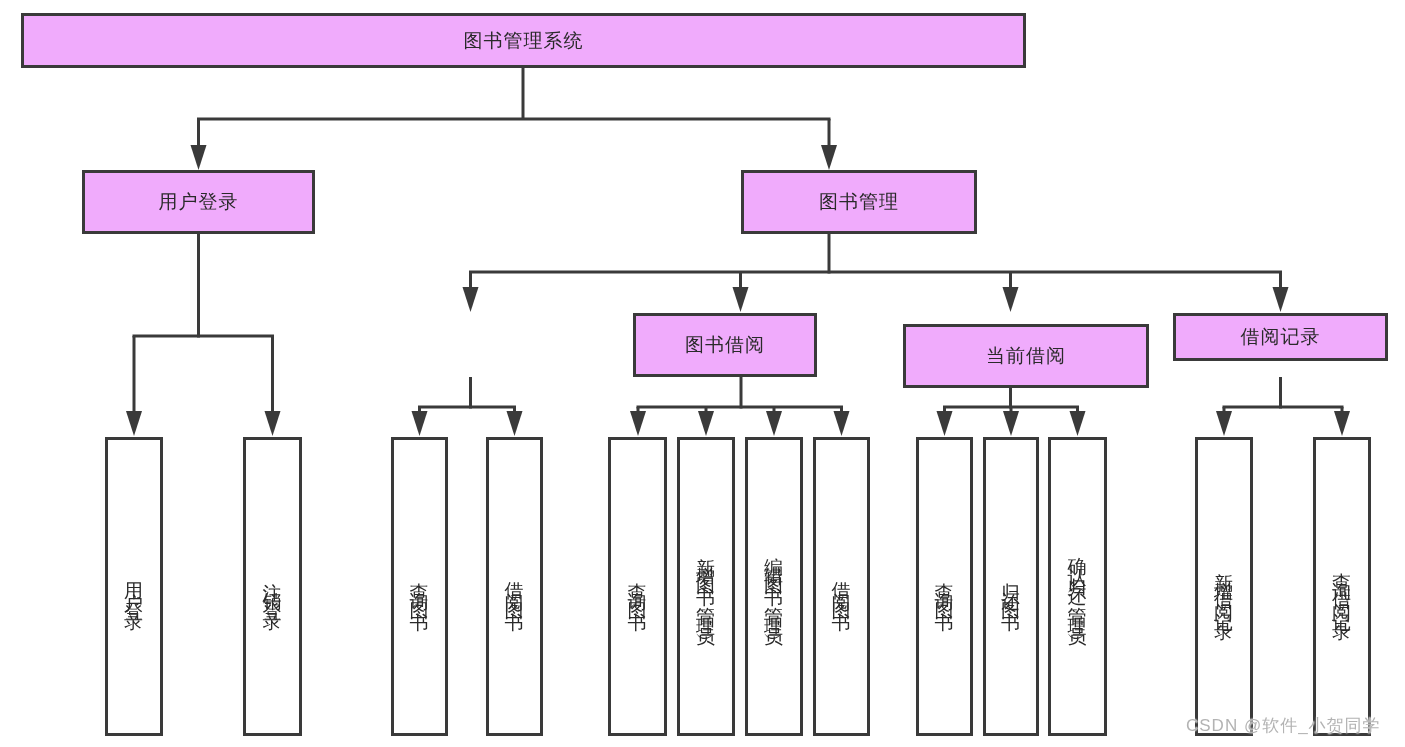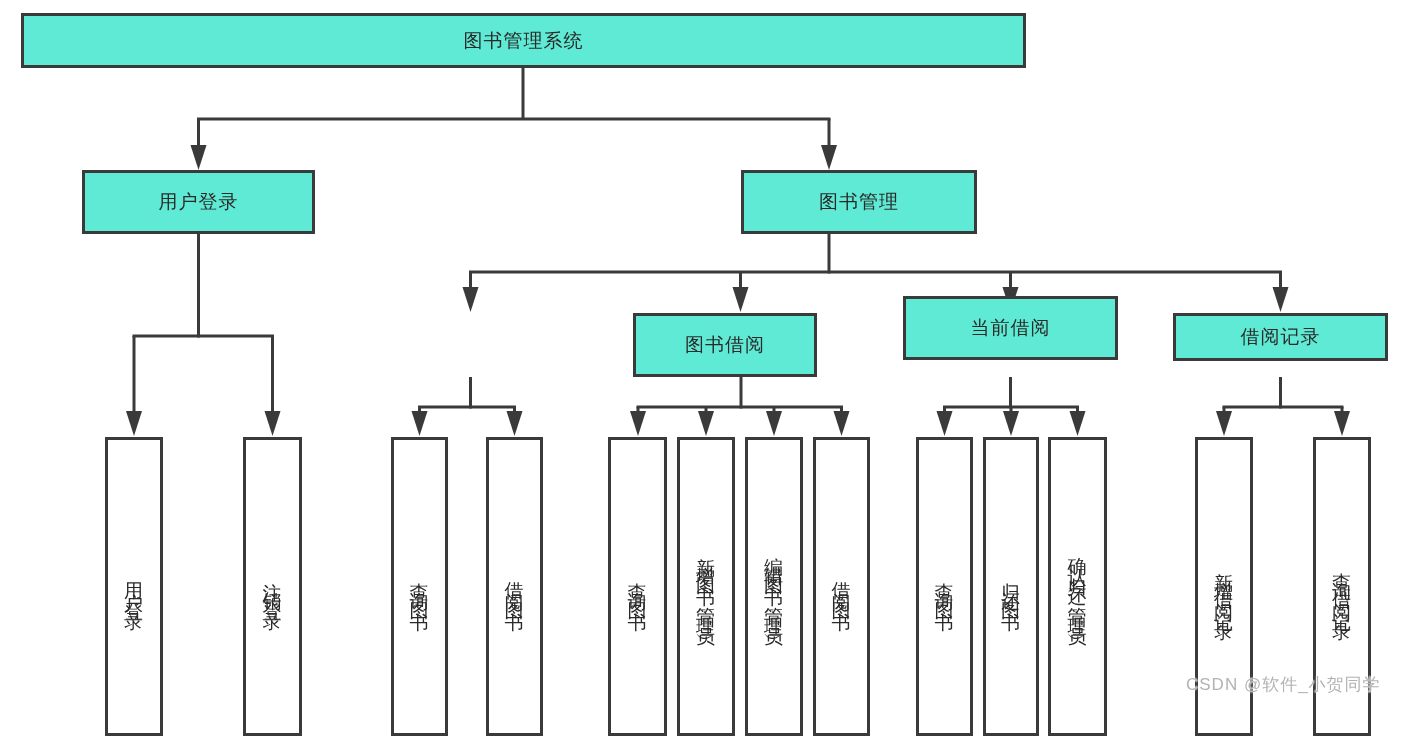--- a/index.html
+++ b/index.html
@@ -13,21 +13,21 @@
   }
   #connector-layer {
     position: absolute;
     left: 0; top: 0;
     width: 1405px; height: 747px;
     z-index: 1;
   }
   .hbox {
     position: absolute;
     box-sizing: border-box;
-    background: #5eead4;
+    background: #f0abfc;
     border: 3px solid #3a3a3a;
     display: flex;
     align-items: center;
     justify-content: center;
     font-size: 19px;
     color: #2a2a2a;
     letter-spacing: 1px;
     z-index: 2;
     white-space: nowrap;
   }
@@ -48,21 +48,21 @@
     text-orientation: mixed;
     font-size: 19px;
     letter-spacing: 10px;
     line-height: 1;
     color: #2a2a2a;
     white-space: nowrap;
   }
   #watermark {
     position: absolute;
     left: 1186px;
-    top: 673px;
+    top: 714px;
     font-size: 17px;
     color: #b3b3b3;
     letter-spacing: 1px;
     white-space: nowrap;
     z-index: 5;
     text-shadow: 0 0 2px #ffffff, 0 0 2px #ffffff;
   }
 </style>
 </head>
 <body>
@@ -134,21 +134,21 @@
       <polygon points="1334,411 1350,411 1342,436"></polygon>
     </g>
   </svg>
 
   <div class="hbox" style="left:21px;top:13px;width:1005px;height:55px">图书管理系统</div>
 
   <div class="hbox" style="left:82px;top:170px;width:233px;height:64px">用户登录</div>
   <div class="hbox" style="left:741px;top:170px;width:236px;height:64px">图书管理</div>
 
   <div class="hbox" style="left:633px;top:313px;width:184px;height:64px">图书借阅</div>
-  <div class="hbox" style="left:903px;top:296px;width:215px;height:64px">当前借阅</div>
+  <div class="hbox" style="left:903px;top:324px;width:246px;height:64px">当前借阅</div>
   <div class="hbox" style="left:1173px;top:313px;width:215px;height:48px">借阅记录</div>
 
   <div class="vbox" style="left:105px;width:58px">
     <span class="vtext">用户登录</span>
   </div>
   <div class="vbox" style="left:243px;width:59px">
     <span class="vtext">注销登录</span>
   </div>
 
   <div class="vbox" style="left:391px;width:57px">

